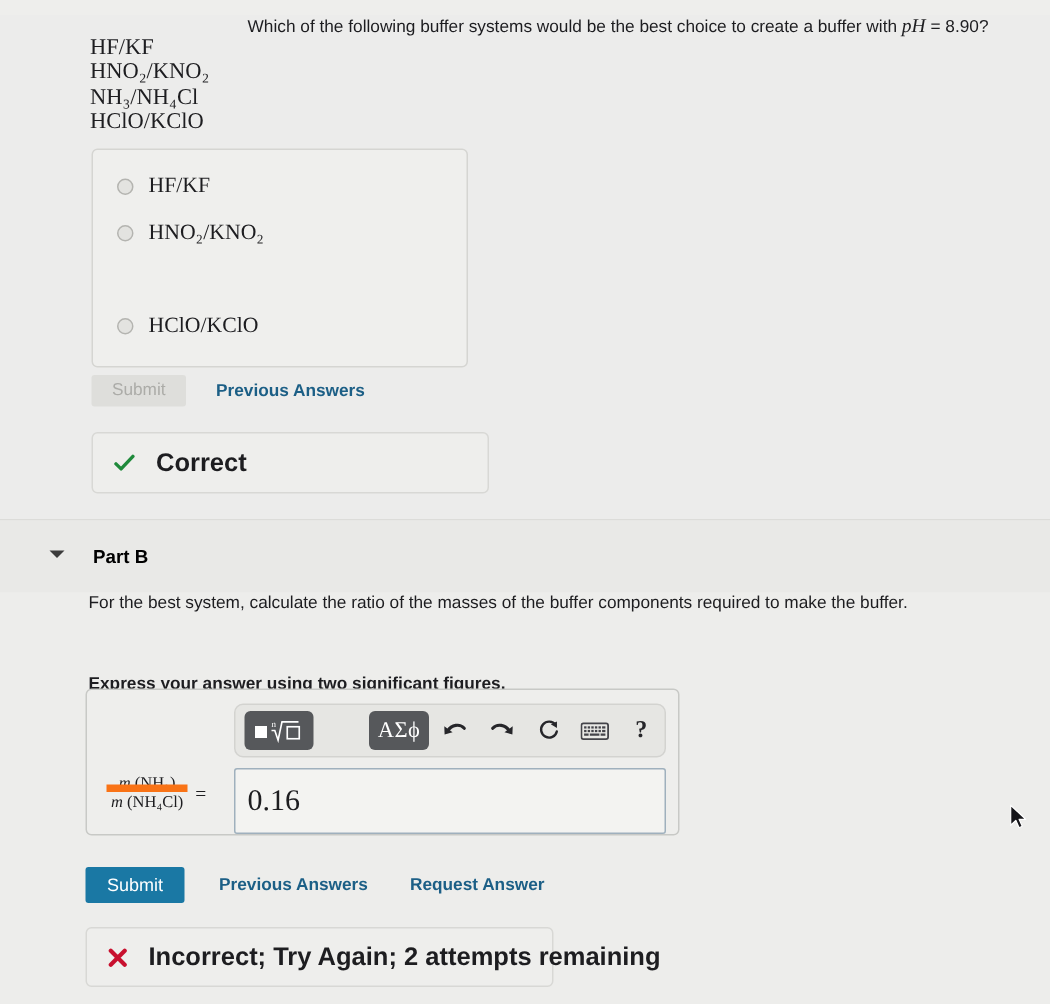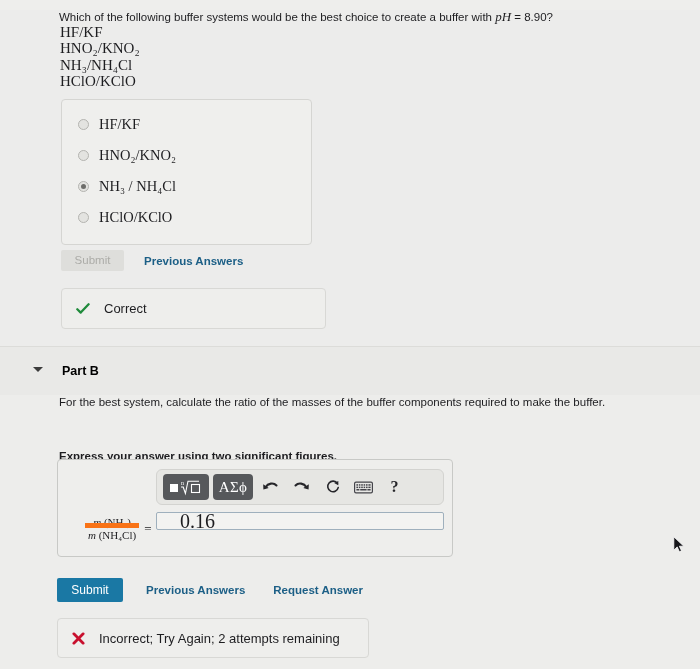--- a/index.html
+++ b/index.html
@@ -29,20 +29,21 @@
     padding-bottom: 10px;
   }
 
   .prompt {
     position: absolute;
     left: 59px; top: 10px;
     width: 600px;
     font-size: 11.5px;
     line-height: 14px;
     color: #1d1d20;
+    text-align: right;
   }
   .prompt .ph {
     font-family: "Liberation Serif", serif;
     font-style: italic;
     font-size: 13px;
   }
   .prompt .phv {
     font-family: "Liberation Sans", sans-serif;
     font-size: 11.5px;
   }
@@ -136,22 +137,22 @@
     box-sizing: border-box;
     background: #eeeeec;
     border: 1px solid #d8d8d5;
     border-radius: 4px;
     display: flex;
     align-items: center;
     padding-left: 14px;
     gap: 14px;
   }
   .feedback .fb-text {
-    font-size: 13px;
-    font-weight: normal;
+    font-size: 17px;
+    font-weight: bold;
     color: #1d1d20;
     white-space: nowrap;
   }
   #feedback-correct {
     left: 61px; top: 288px;
     width: 265px; height: 41px;
   }
   #feedback-incorrect {
     left: 57px; top: 618px;
     width: 312px; height: 40px;
@@ -251,40 +252,41 @@
     justify-content: center;
     color: #ffffff;
     flex: none;
   }
   #tool-template { width: 46px; }
   #tool-greek {
     width: 40px;
     font-family: "Liberation Serif", serif;
     font-size: 15px;
     letter-spacing: 0.3px;
+    margin-left: 33px;
   }
   .tool-plain {
     width: 27px;
     height: 26px;
     display: flex;
     align-items: center;
     justify-content: center;
     flex: none;
     color: #26262a;
   }
   #tool-help {
     font-size: 16px;
     font-family: "Liberation Serif", serif;
     font-weight: bold;
   }
 
   
   #ratio-label {
     position: absolute;
-    left: 27px; top: 56px;
+    left: 13px; top: 56px;
     display: flex;
     align-items: center;
     gap: 5px;
   }
   .frac {
     display: inline-block;
     text-align: center;
     font-family: "Liberation Serif", serif;
     font-size: 11px;
     line-height: 13px;
@@ -295,29 +297,29 @@
   #ratio-eq {
     font-family: "Liberation Serif", serif;
     font-size: 13px;
     color: #1d1d20;
   }
 
   #answer-input {
     position: absolute;
     left: 98px; top: 52px;
     width: 288px;
-    height: 18px;
+    height: 44px;
     box-sizing: border-box;
     background: #f3f3f1;
     border: 1px solid #9fb0bd;
     border-radius: 2px;
     font-family: "Liberation Serif", serif;
     font-size: 20px;
     color: #1d1d20;
-    padding: 0 0 0 23px;
+    padding: 0 0 0 8px;
     line-height: 32px;
     outline: none;
   }
 
   
   #b-actions {
     position: absolute;
     left: 57px; top: 578px;
     display: flex;
     align-items: center;
@@ -363,24 +365,20 @@
   </div>
 
   <div id="options-panel">
     <div class="option-row" style="top:14px;">
       <span class="radio"></span>
       <span class="option-label">HF/KF</span>
     </div>
     <div class="option-row" style="top:45px;">
       <span class="radio"></span>
       <span class="option-label">HNO₂/KNO₂</span>
-    </div>
-    <div class="option-row" style="top:76px;">
-      <span class="radio checked"></span>
-      <span class="option-label">NH₃ / NH₄Cl</span>
     </div>
     <div class="option-row" style="top:107px;">
       <span class="radio"></span>
       <span class="option-label">HClO/KClO</span>
     </div>
   </div>
 
   <div id="a-actions">
     <button class="btn-disabled" id="a-submit">Submit</button>
     <span class="link" id="a-prev-answers">Previous Answers</span>

